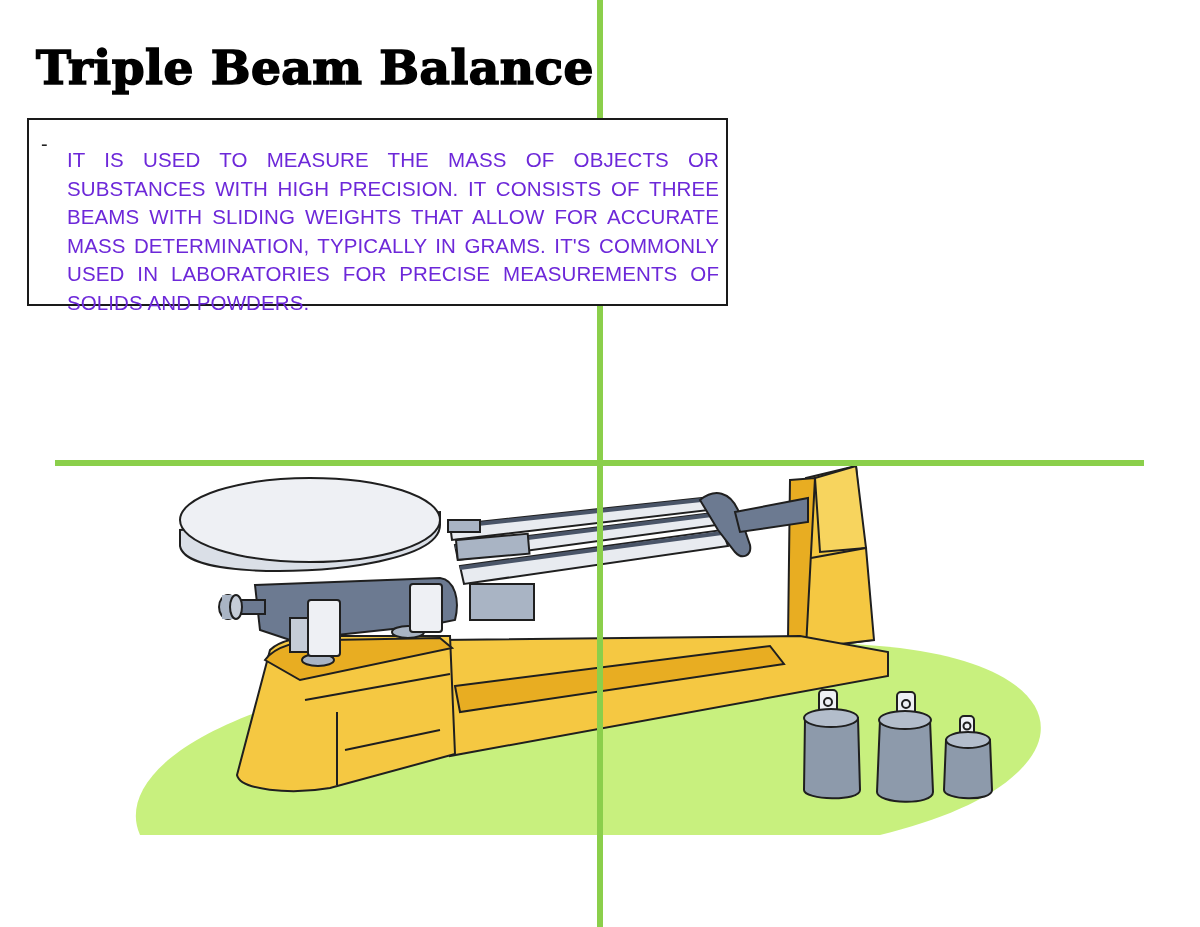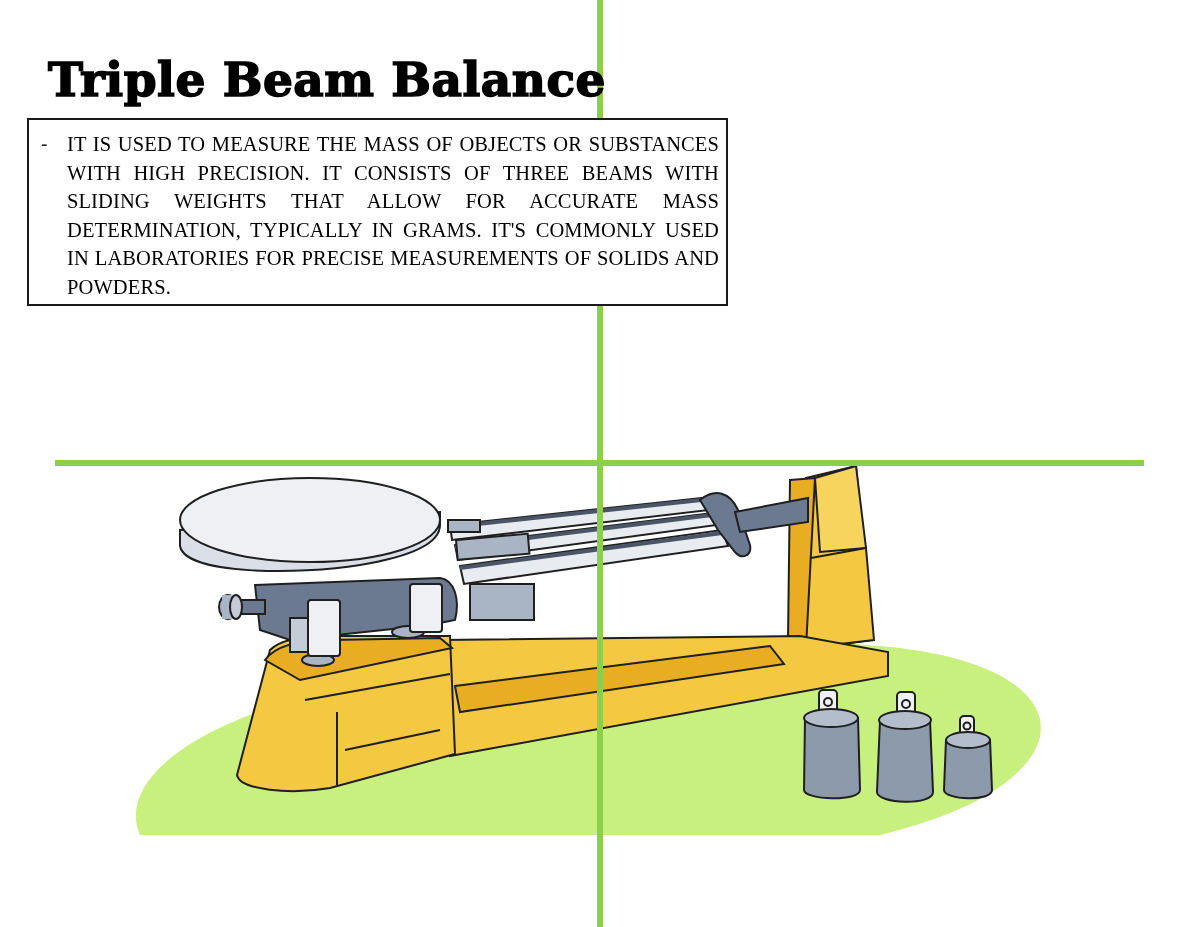--- a/index.html
+++ b/index.html
@@ -11,21 +11,21 @@
       width: 1200px;
       height: 927px;
       position: relative;
       overflow: hidden;
       font-family: "Liberation Sans", sans-serif;
     }
     .page-title {
       position: absolute;
       left: 36px;
       top: 38px;
-      margin: 12px;
+      margin: 0;
       font-family: "DejaVu Serif", serif;
       font-weight: 900;
       font-size: 47px;
       line-height: 60px;
       letter-spacing: 0.5px;
       color: #000000;
       -webkit-text-stroke: 1.6px #000000;
       white-space: nowrap;
       z-index: 2;
     }
@@ -44,29 +44,28 @@
       position: absolute;
       left: 12px;
       top: 10px;
       font-size: 20px;
       line-height: 28px;
       color: #222;
     }
     .desc-text {
       position: absolute;
       left: 38px;
-      top: 10px;
+      top: 26px;
       width: 652px;
       font-size: 20.5px;
       line-height: 28.5px;
-      color: #000000;
+      color: #6d28d9;
       text-align: justify;
       text-transform: uppercase;
       letter-spacing: 0.1px;
-      font-family: Liberation Serif, serif;
     }
     .guide-v {
       position: absolute;
       left: 597px;
       top: 0;
       width: 6px;
       height: 927px;
       background: #8bcf4b;
       z-index: 1;
     }

